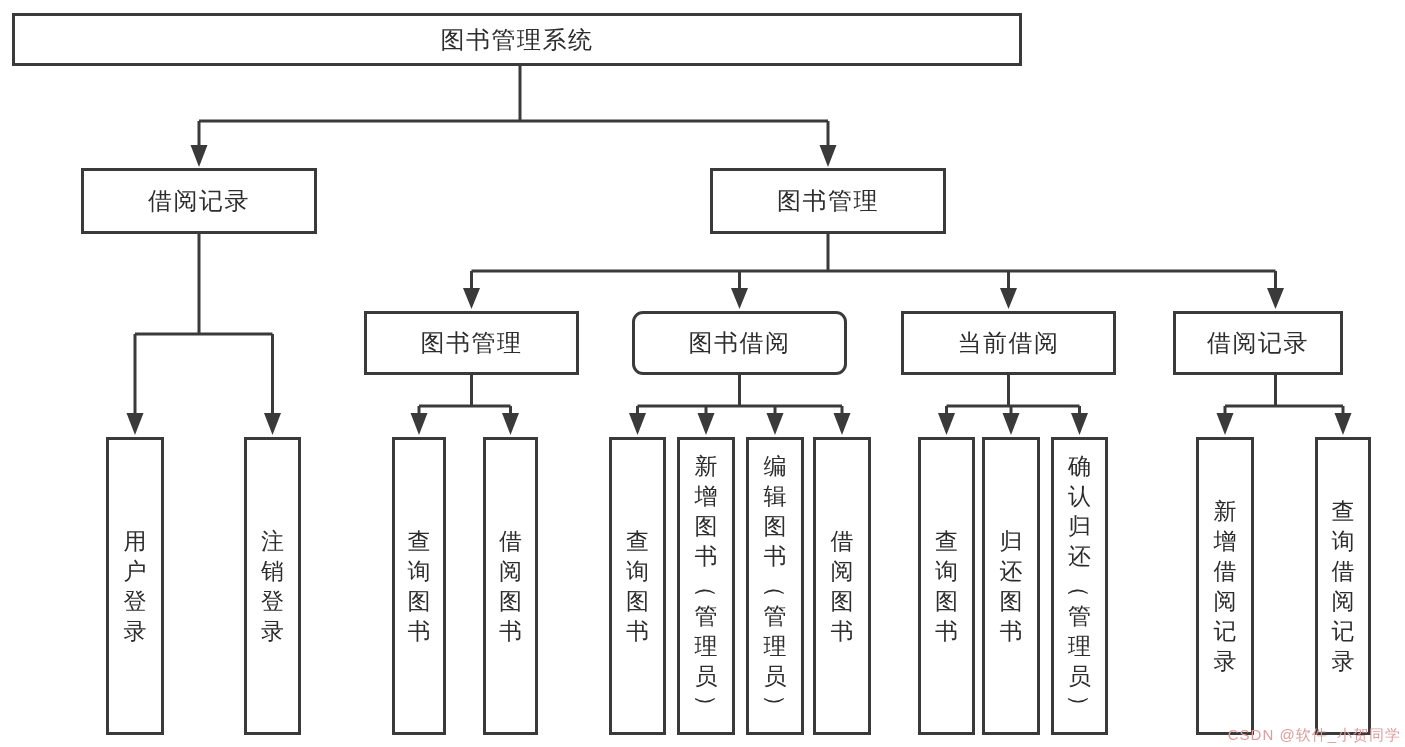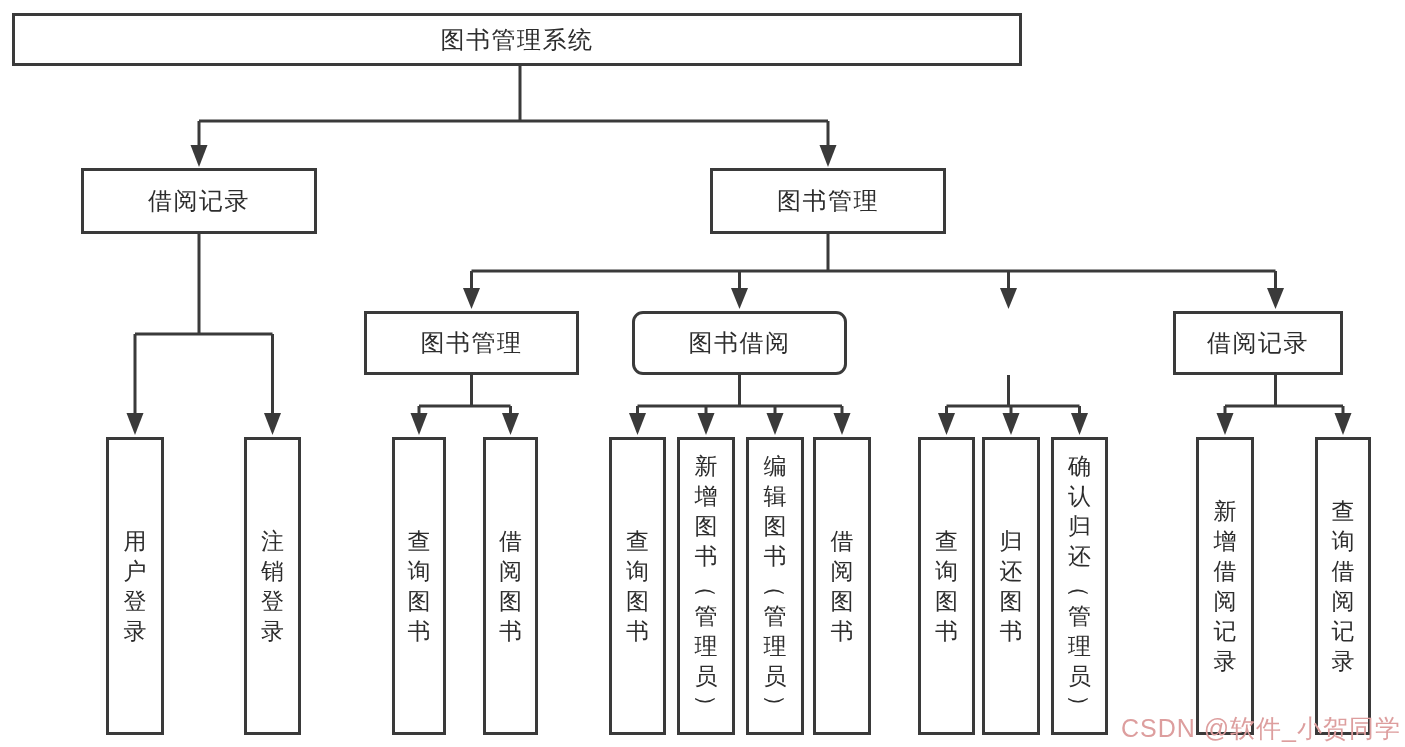--- a/index.html
+++ b/index.html
@@ -36,21 +36,21 @@
   }
   .vnode .ch{
     display:block;
     height:30px;line-height:30px;
     text-align:center;
   }
   .vnode .ch.rot{transform:rotate(90deg);}
   .watermark{
     position:absolute;
     right:4px;bottom:2px;
-    font-size:25px;
+    font-size:15px;
     letter-spacing:1px;
     color:var(--wm,#dd9e9e);
     white-space:nowrap;
     z-index:5;
   }
 </style>
 </head>
 <body>
 
 <div class="stage">
@@ -87,20 +87,21 @@
       </g>
   </svg>
 
   <div class="node hnode" style="left:12px;top:13px;width:1010px;height:53px;">图书管理系统</div>
 
   <div class="node hnode" style="left:81px;top:168px;width:236px;height:66px;">借阅记录</div>
   <div class="node hnode" style="left:710px;top:168px;width:236px;height:66px;">图书管理</div>
 
   <div class="node hnode" style="left:364px;top:311px;width:215px;height:64px;">图书管理</div>
   <div class="node hnode" style="left:632px;top:311px;width:215px;height:64px;border-radius:11px;">图书借阅</div>
+  <div class="node hnode" style="left:901px;top:311px;width:215px;height:64px;">当前借阅</div>
   <div class="node hnode" style="left:1173px;top:311px;width:170px;height:64px;">借阅记录</div>
 
   <div class="node vnode" style="left:106px;top:437px;width:58px;height:298px;">
       <span class="ch">用</span>
       <span class="ch">户</span>
       <span class="ch">登</span>
       <span class="ch">录</span>
     </div>
   <div class="node vnode" style="left:244px;top:437px;width:57px;height:298px;">
       <span class="ch">注</span>

